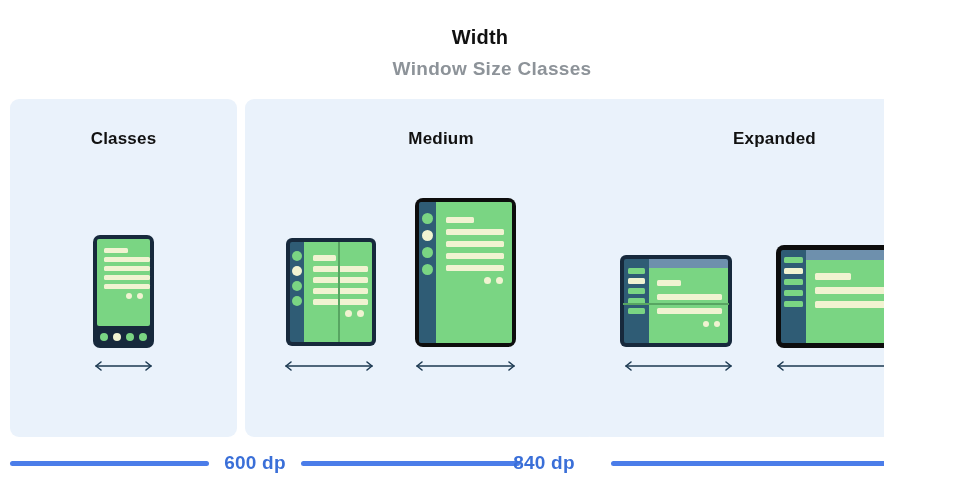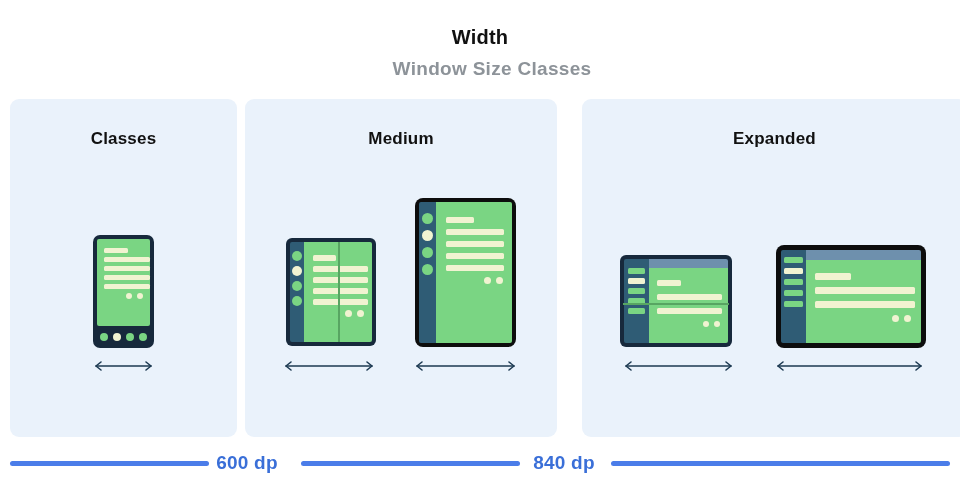--- a/index.html
+++ b/index.html
@@ -1,27 +1,27 @@
 <!DOCTYPE html>
 <html style="--panel-bg: #eaf2fb; --frame-navy: #17293c; --frame-black: #0d0d0d; --rail-navy: #2f5c75; --screen-green: #7ad583; --content-cream: #f1f3d1; --fold-green: #58a562; --topbar-blue: #6e90ad; --arrow-navy: #1d3a52; --ruler-blue: #4b7de9; --ruler-text-blue: #3a6fd8; --subtitle-gray: #8d9399; --title-black: #111111;"><head>
 <meta charset="utf-8">
 <style>
   html,body{margin:0;padding:0;background:#fff;}
   .stage{
-    position:relative;width:960px;height:494px;background:#ffffff;overflow:hidden;
+    position:relative;width:884px;height:494px;background:#ffffff;overflow:hidden;
     font-family:"Liberation Sans",sans-serif;
   }
   
   .hdr{position:absolute;top:0;left:0;width:960px;text-align:center;}
   .title{margin-top:26px;font-size:20px;font-weight:bold;color:var(--title-black);letter-spacing:.2px;}
   .subtitle{margin-top:9px;font-size:19px;font-weight:bold;color:var(--subtitle-gray);letter-spacing:.3px;padding-left:24px;}
   
   .panel{position:absolute;top:99px;height:338px;background:var(--panel-bg);border-radius:9px;}
   .p1{left:10px;width:227px;}
-  .p2{left:245px;width:312px;}
+  .p2{left:245px;width:312px;padding-left:40px;}
   .p3{left:582px;width:385px;}
   .panel-title{text-align:center;margin-top:30px;font-size:17px;font-weight:bold;color:var(--title-black);letter-spacing:.2px;}
   
   .device{position:absolute;box-sizing:border-box;display:flex;}
   .screen{background:var(--screen-green);border-radius:2px;position:relative;box-sizing:border-box;}
   .ln{background:var(--content-cream);border-radius:1.5px;}
   .dots{display:flex;justify-content:flex-end;gap:5px;}
   .dots i{display:block;width:6px;height:6px;border-radius:50%;background:var(--content-cream);}
   .dot{display:block;border-radius:50%;}
   .dot.g{background:var(--screen-green);}
@@ -91,22 +91,22 @@
   .a-tab{left:168px;}
   .a-expl{left:40px;}
   .a-expr{left:192px;}
   
   .rseg{position:absolute;top:461px;height:5px;border-radius:3px;background:var(--ruler-blue);}
   .rs1{left:10px;width:199px;}
   .rs2{left:301px;width:219px;}
   .rs3{left:611px;width:339px;}
   .rlabel{position:absolute;top:452px;width:80px;text-align:center;font-size:19px;font-weight:bold;
           color:var(--ruler-text-blue);letter-spacing:.2px;}
-  .rl600{left:207px;text-align:center;}
-  .rl840{left:524px;}
+  .rl600{left:215px;text-align:center;}
+  .rl840{left:504px;}
 </style>
 </head>
 <body>
 
 <div class="stage">
 
   <div class="hdr">
     <div class="title">Width</div>
     <div class="subtitle">Window Size Classes</div>
   </div>

